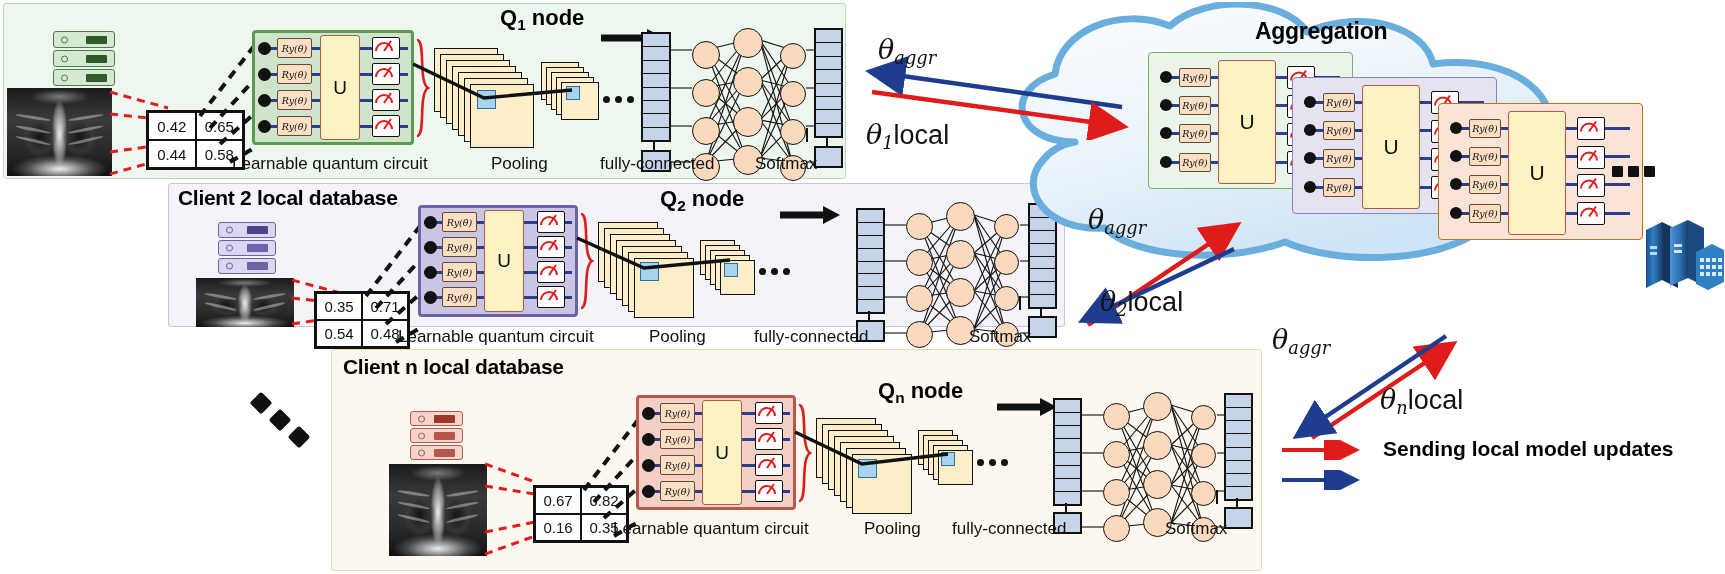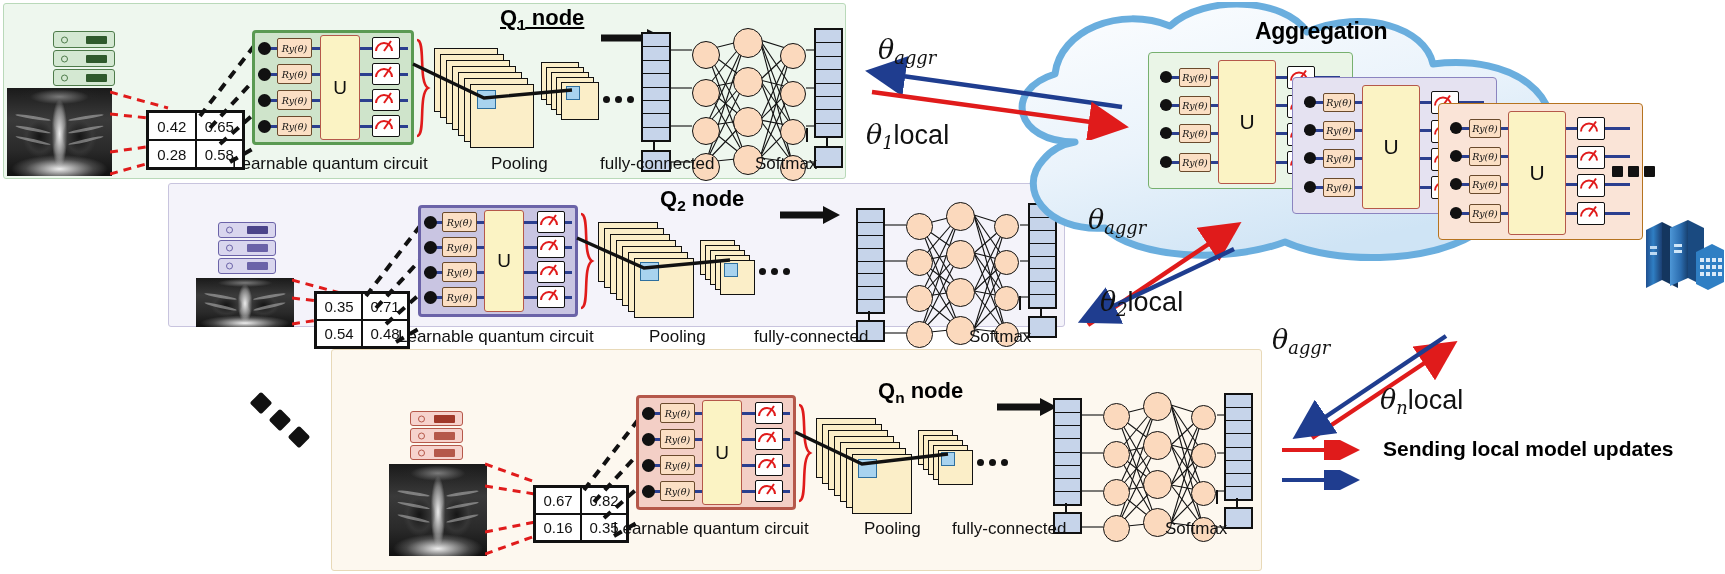--- a/index.html
+++ b/index.html
@@ -124,21 +124,21 @@
       <line x1="0" y1="6" x2="58" y2="22"></line>
       <line x1="0" y1="28" x2="58" y2="34"></line>
       <line x1="0" y1="66" x2="58" y2="58"></line>
       <line x1="0" y1="88" x2="58" y2="72"></line>
     </g>
   </svg>
 
   <div class="matrix" style="left:146px;top:110px;width:95px;height:56px;">
     <div>0.42</div>
     <div>0.65</div>
-    <div>0.28</div>
+    <div>0.44</div>
     <div>0.58</div>
   </div>
 
   <svg class="abs" style="left:196px;top:36px;width:66px;height:132px;" viewBox="0 0 66 132">
     <g stroke="#111" stroke-width="4" stroke-dasharray="9 7" fill="none">
       <line x1="4" y1="80" x2="58" y2="10"></line>
       <line x1="14" y1="92" x2="58" y2="44"></line>
       <line x1="24" y1="108" x2="58" y2="78"></line>
       <line x1="34" y1="126" x2="58" y2="112"></line>
     </g>
@@ -209,21 +209,21 @@
   </div>
   <svg class="abs" style="left:410px;top:60px;width:180px;height:70px;" viewBox="0 0 180 70">
     <polyline points="3,4 74,38 162,30" stroke="#111" stroke-width="3.4" fill="none"></polyline>
   </svg>
   <div>
     <div class="elip" style="left:603px;top:96px;"></div>
     <div class="elip" style="left:615px;top:96px;"></div>
     <div class="elip" style="left:627px;top:96px;"></div>
   </div>
 
-  <div class="qnode" style="left:500px;top:5px;text-decoration:underline;">
+  <div class="qnode" style="left:500px;top:5px;">
     <span>Q</span><sub>1</sub><span> node</span>
   </div>
   <svg class="abs" style="left:599px;top:27px;width:68px;height:22px;" viewBox="0 0 68 22">
     <line x1="2" y1="11" x2="50" y2="11" stroke="#111" stroke-width="7"></line>
     <polygon points="48,2 66,11 48,20" fill="#111"></polygon>
   </svg>
 
   <div class="fcol" style="left:641px;top:32px;width:26px;height:106px;">
     <i></i>
       <i></i>
@@ -312,20 +312,21 @@
   </div>
   <div class="abs" style="left:826px;top:136px;width:2px;height:11px;background:#111;"></div>
   <div class="fcell" style="left:814px;top:146px;width:25px;height:18px;"></div>
 
   <div class="cap" style="left:232px;top:154px;">Learnable quantum circuit</div>
   <div class="cap" style="left:491px;top:154px;">Pooling</div>
   <div class="cap" style="left:600px;top:154px;">fully-connected</div>
   <div class="cap" style="left:755px;top:154px;">Softmax</div>
 
   <div class="client-panel" style="left:168px;top:183px;width:897px;height:144px;background:#f4f3fa;border:1.5px solid #c8c4de;"></div>
+  <div class="panel-title" style="left:178px;top:186px;">Client 2 local database</div>
 
   <div>
     <div class="srv" style="left:218px;top:222px;width:58px;height:16px;background:#d9d6ee;border:1.5px solid #6b63a8;">
       <span class="led" style="border-color:#6b63a8;"></span>
         <span class="bar" style="background:#4b448a;"></span>
       </div>
     <div class="srv" style="left:218px;top:240px;width:58px;height:16px;background:#d9d6ee;border:1.5px solid #6b63a8;">
       <span class="led" style="border-color:#6b63a8;"></span>
         <span class="bar" style="background:#6b63a8;"></span>
       </div>
@@ -543,20 +544,21 @@
   <div class="cap" style="left:754px;top:327px;">fully-connected</div>
   <div class="cap" style="left:969px;top:327px;">Softmax</div>
 
   <div>
     <div class="bigdot" style="left:253px;top:395px;width:16px;height:16px;"></div>
     <div class="bigdot" style="left:272px;top:412px;width:16px;height:16px;"></div>
     <div class="bigdot" style="left:291px;top:429px;width:16px;height:16px;"></div>
   </div>
 
   <div class="client-panel" style="left:331px;top:349px;width:931px;height:222px;background:#fdf8ef;border:1.5px solid #e8d9b8;"></div>
+  <div class="panel-title" style="left:343px;top:355px;">Client n local database</div>
 
   <div>
     <div class="srv" style="left:410px;top:411px;width:53px;height:15px;background:#f6d3cd;border:1.5px solid #b5584a;">
       <span class="led" style="border-color:#b5584a;"></span>
         <span class="bar" style="background:#a0392a;"></span>
       </div>
     <div class="srv" style="left:410px;top:428px;width:53px;height:15px;background:#f6d3cd;border:1.5px solid #b5584a;">
       <span class="led" style="border-color:#b5584a;"></span>
         <span class="bar" style="background:#b5584a;"></span>
       </div>

